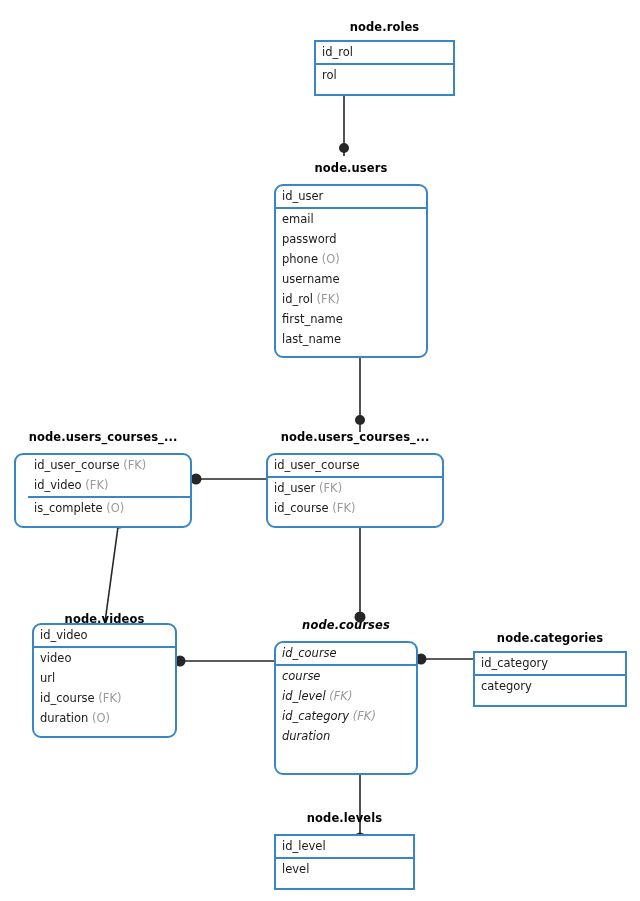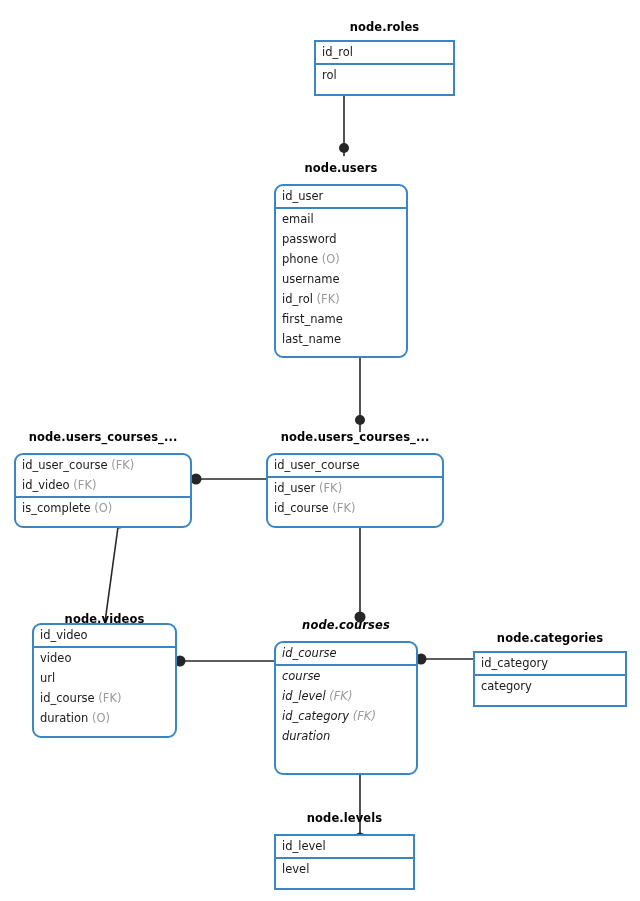--- a/index.html
+++ b/index.html
@@ -118,21 +118,21 @@
         </div>
       </div>
       <div class="attr-section">
         <div class="attr">
           <span>rol</span>
         </div>
       </div>
     </div>
   </div>
 
-  <div class="entity" style="left:274px; top:161px; width:134px; height:197px;">
+  <div class="entity" style="left:274px; top:161px; width:154px; height:197px;">
     <div class="entity-title" style="top:0px;">node.users</div>
     <div class="entity-box rounded" style="top:23px; height:174px;">
       <div class="pk-section" style="height:23px;">
         <div class="attr">
           <span>id_user</span>
         </div>
       </div>
       <div class="attr-section">
         <div class="attr">
           <span>email</span>
@@ -156,21 +156,21 @@
         </div>
         <div class="attr">
           <span>last_name</span>
         </div>
       </div>
     </div>
   </div>
 
   <div class="entity" style="left:14px; top:430px; width:178px; height:98px;">
     <div class="entity-title" style="top:0px;">node.users_courses_...</div>
-    <div class="entity-box rounded" style="top:23px; height:75px;">
+    <div class="entity-box rounded" style="top:23px; height:75px;padding-left:12px;">
       <div class="pk-section" style="height:43px;">
         <div class="attr">
           <span>id_user_course</span>
           <span class="tag">(FK)</span>
         </div>
         <div class="attr">
           <span>id_video</span>
           <span class="tag">(FK)</span>
         </div>
       </div>

